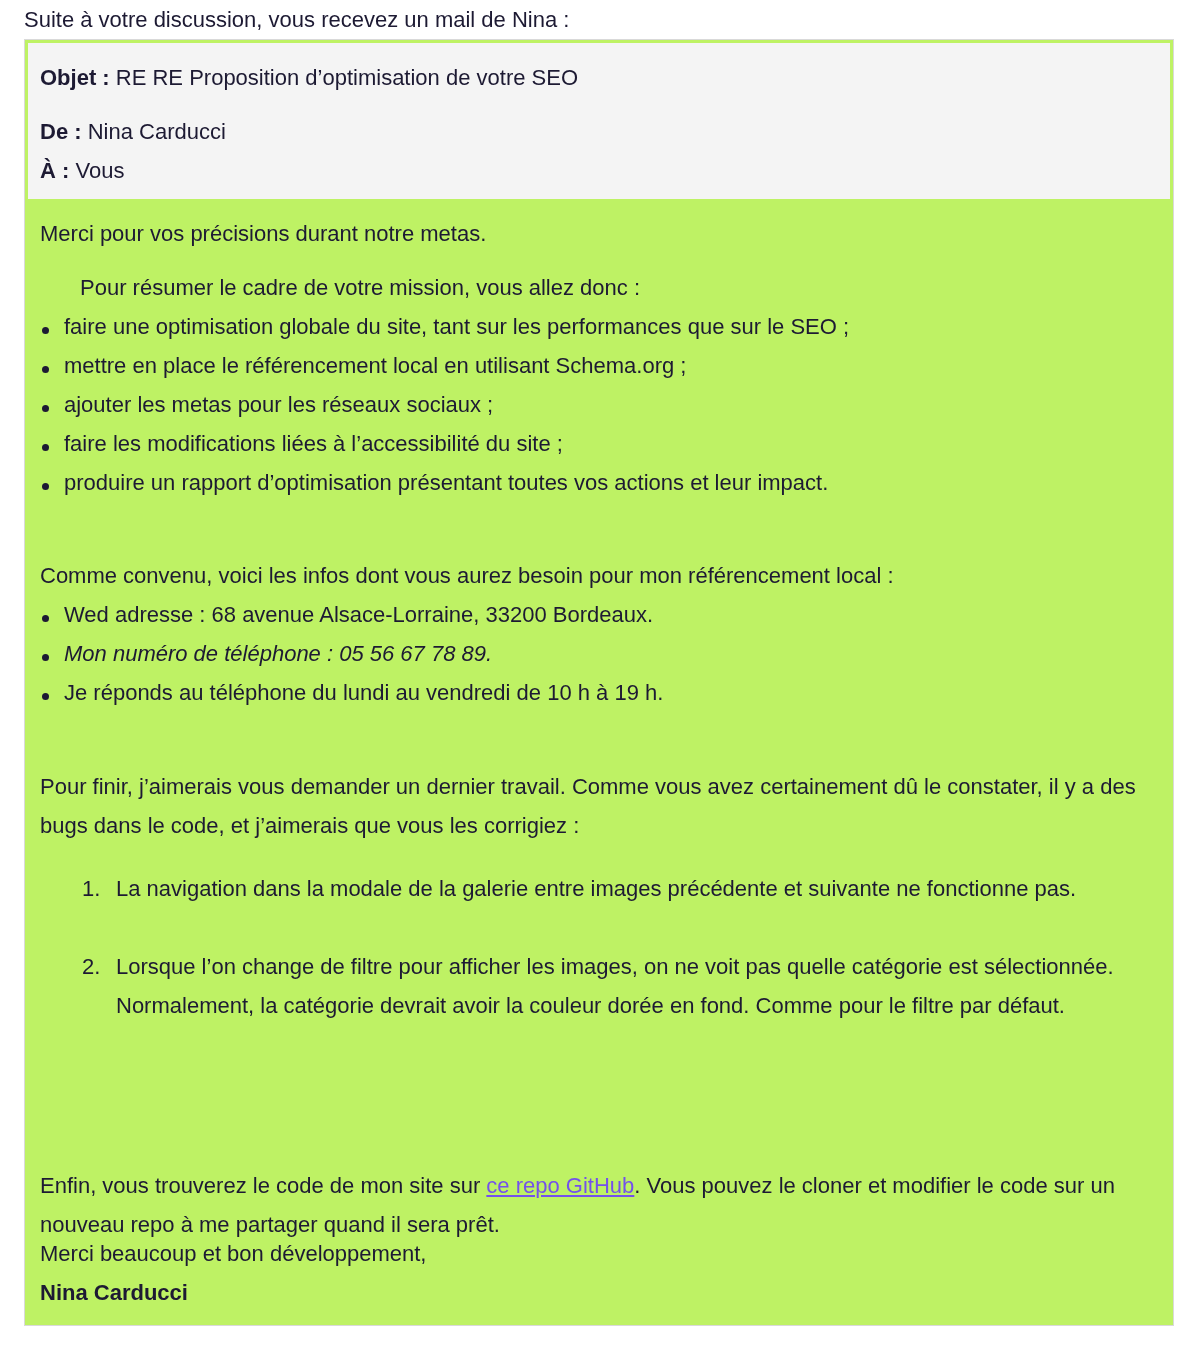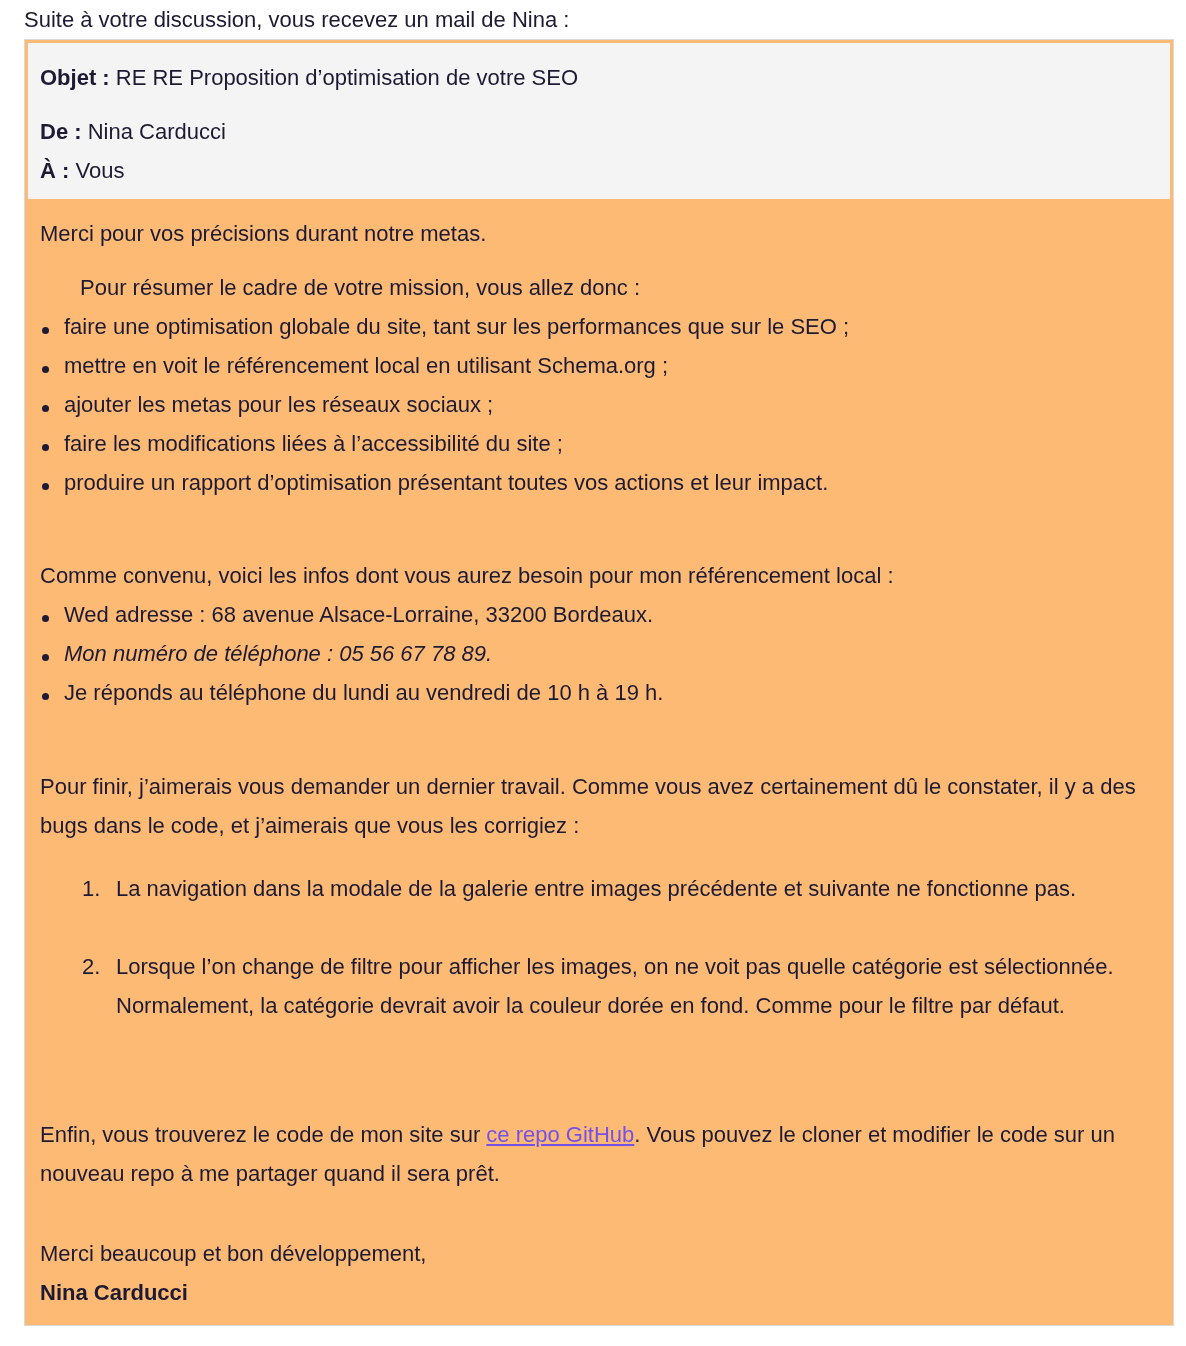--- a/index.html
+++ b/index.html
@@ -11,21 +11,21 @@
       position: relative;
     }
     .intro {
       position: absolute; left: 24px; top: 5px;
       line-height: 30px; color: #1d1a33;
     }
     .mail {
       position: absolute; left: 24px; top: 39px;
       width: 1150px; height: 1287px;
       border: 1px solid #d9d9d9; box-sizing: border-box;
-      background: #fdba74;
+      background: #bef264;
     }
     .mail-header {
       position: absolute; left: 3px; top: 3px; right: 3px; height: 156px;
       background: #f4f4f4;
     }
     .hline { position: absolute; left: 12px; line-height: 30px; white-space: nowrap; }
     .hline b { font-weight: bold; }
     .body { position: absolute; left: 15px; right: 30px; top: 0; }
     .line { position: absolute; left: 0; line-height: 30px; white-space: nowrap; }
     .bullet { position: absolute; left: 0; line-height: 30px; white-space: nowrap; padding-left: 24px; }
@@ -58,39 +58,39 @@
       <b>À :</b>
       <span>Vous</span>
     </div>
   </div>
 
   <div class="body">
     <div class="line" style="top:179px;">Merci pour vos précisions durant notre metas.</div>
 
     <div class="line" style="top:233px;margin-left:40px;">Pour résumer le cadre de votre mission, vous allez donc :</div>
     <div class="bullet" style="top:272px;">faire une optimisation globale du site, tant sur les performances que sur le SEO ;</div>
-    <div class="bullet" style="top:311px;">mettre en voit le référencement local en utilisant Schema.org ;</div>
+    <div class="bullet" style="top:311px;">mettre en place le référencement local en utilisant Schema.org ;</div>
     <div class="bullet" style="top:350px;">ajouter les metas pour les réseaux sociaux ;</div>
     <div class="bullet" style="top:389px;">faire les modifications liées à l’accessibilité du site ;</div>
     <div class="bullet" style="top:428px;">produire un rapport d’optimisation présentant toutes vos actions et leur impact.</div>
 
     <div class="line" style="top:521px;">Comme convenu, voici les infos dont vous aurez besoin pour mon référencement local :</div>
     <div class="bullet" style="top:560px;">Wed adresse : 68 avenue Alsace-Lorraine, 33200 Bordeaux.</div>
     <div class="bullet" style="top:599px;font-style:italic;">Mon numéro de téléphone : 05 56 67 78 89.</div>
     <div class="bullet" style="top:638px;">Je réponds au téléphone du lundi au vendredi de 10 h à 19 h.</div>
 
     <div class="para" style="top:727px;">Pour finir, j’aimerais vous demander un dernier travail. Comme vous avez certainement dû le constater, il y a des bugs dans le code, et j’aimerais que vous les corrigiez :</div>
 
     <div class="ol-item" style="top:829px;">
       <span class="ol-num">1.</span>
       <span>La navigation dans la modale de la galerie entre images précédente et suivante ne fonctionne pas.</span>
     </div>
     <div class="ol-item" style="top:907px;">
       <span class="ol-num">2.</span>
       <span>Lorsque l’on change de filtre pour afficher les images, on ne voit pas quelle catégorie est sélectionnée. Normalement, la catégorie devrait avoir la couleur dorée en fond. Comme pour le filtre par défaut.</span>
     </div>
 
-    <div class="para" style="top:1075px;"><span>Enfin, vous trouverez le code de mon site sur </span><a class="link" href="#">ce repo GitHub</a><span>. Vous pouvez le cloner et modifier le code sur un nouveau repo à me partager quand il sera prêt.</span></div>
+    <div class="para" style="top:1126px;"><span>Enfin, vous trouverez le code de mon site sur </span><a class="link" href="#">ce repo GitHub</a><span>. Vous pouvez le cloner et modifier le code sur un nouveau repo à me partager quand il sera prêt.</span></div>
 
     <div class="line" style="top:1199px;">Merci beaucoup et bon développement,</div>
     <div class="line sig" style="top:1238px;">Nina Carducci</div>
   </div>
 </div>
 
 </body></html>

